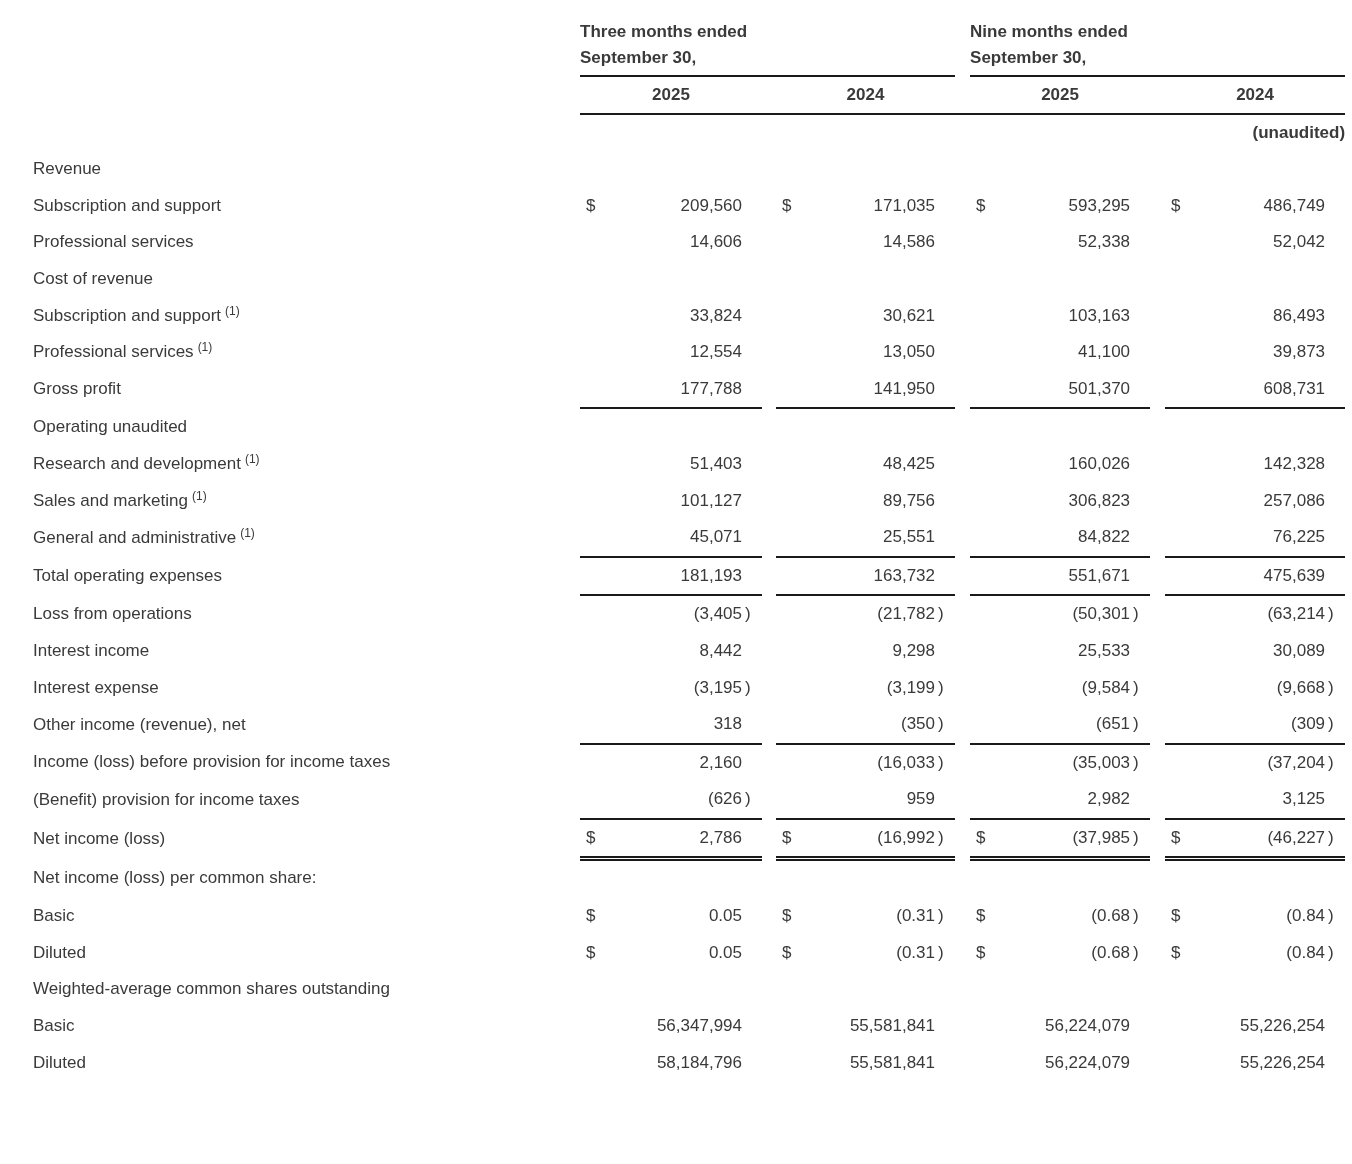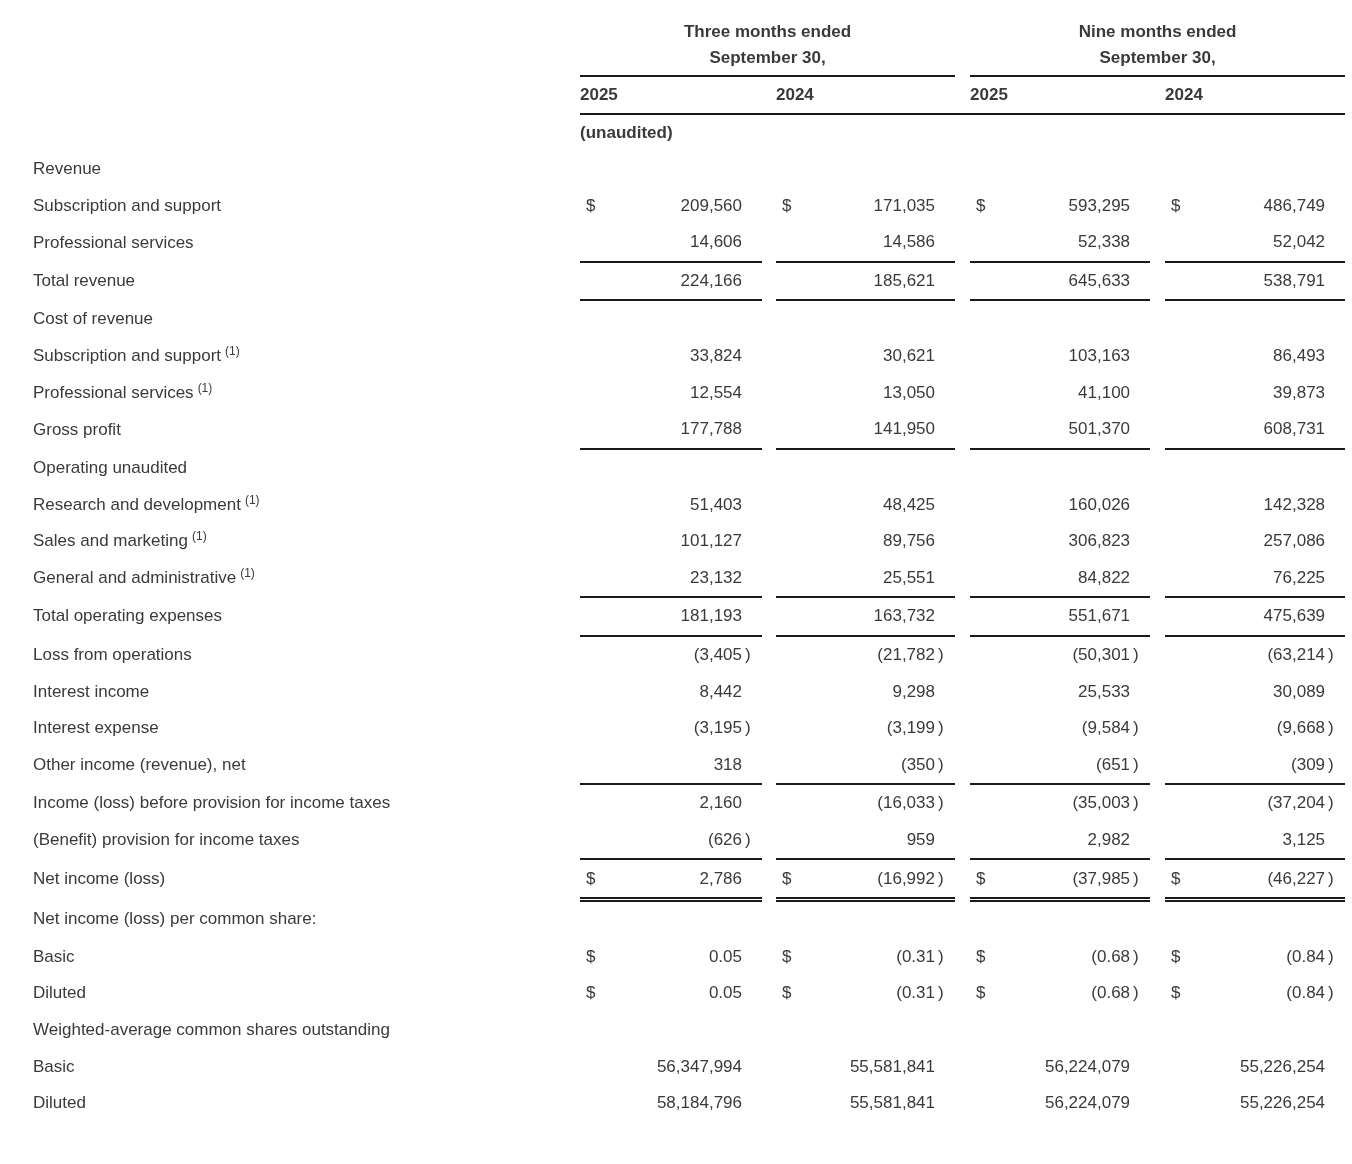--- a/index.html
+++ b/index.html
@@ -20,33 +20,33 @@
     font-size: 17px;
   }
   td {
     padding: 0;
     vertical-align: middle;
     white-space: nowrap;
     overflow: hidden;
   }
   
   thead td.period {
-    text-align: center;
     font-weight: bold;
     height: 61px;
     border-bottom: 2px solid #1a1a1a;
   }
   thead td.period div { line-height: 26px; }
   thead td.yr {
+    text-align: center;
     font-weight: bold;
     height: 36px;
   }
   thead tr.years td.ub { border-bottom: 2px solid #1a1a1a; }
   thead td.unaud {
-    text-align: left;
+    text-align: right;
     font-weight: bold;
     height: 36px;
   }
   
   tbody td { height: 36.6px; }
   td.lbl { text-align: left; padding-left: 33px; }
   td.d   { text-align: left; padding-left: 6px; }
   td.v   { text-align: right; }
   td.p   { text-align: left; padding-left: 3px; }
   td.lt  { border-top: 2px solid #1a1a1a; }
@@ -165,39 +165,20 @@
         <td class="d"></td>
         <td class="v">52,338</td>
         <td class="p"></td>
         <td></td>
         <td class="d"></td>
         <td class="v">52,042</td>
         <td class="p"></td>
         <td></td>
       </tr>
       <tr>
-        <td class="lbl"><span>Total revenue</span></td>
-        <td class="d lt lb"></td>
-        <td class="v lt lb">224,166</td>
-        <td class="p lt lb"></td>
-        <td></td>
-        <td class="d lt lb"></td>
-        <td class="v lt lb">185,621</td>
-        <td class="p lt lb"></td>
-        <td></td>
-        <td class="d lt lb"></td>
-        <td class="v lt lb">645,633</td>
-        <td class="p lt lb"></td>
-        <td></td>
-        <td class="d lt lb"></td>
-        <td class="v lt lb">538,791</td>
-        <td class="p lt lb"></td>
-        <td></td>
-      </tr>
-      <tr>
         <td class="lbl"><span>Cost of revenue</span></td>
         <td class="d"></td>
         <td class="v"></td>
         <td class="p"></td>
         <td></td>
         <td class="d"></td>
         <td class="v"></td>
         <td class="p"></td>
         <td></td>
         <td class="d"></td>
@@ -319,21 +300,21 @@
         <td class="p"></td>
         <td></td>
         <td class="d"></td>
         <td class="v">257,086</td>
         <td class="p"></td>
         <td></td>
       </tr>
       <tr>
         <td class="lbl"><span>General and administrative</span><span class="sup">(1)</span></td>
         <td class="d"></td>
-        <td class="v">23,132</td>
+        <td class="v">45,071</td>
         <td class="p"></td>
         <td></td>
         <td class="d"></td>
         <td class="v">25,551</td>
         <td class="p"></td>
         <td></td>
         <td class="d"></td>
         <td class="v">84,822</td>
         <td class="p"></td>
         <td></td>

